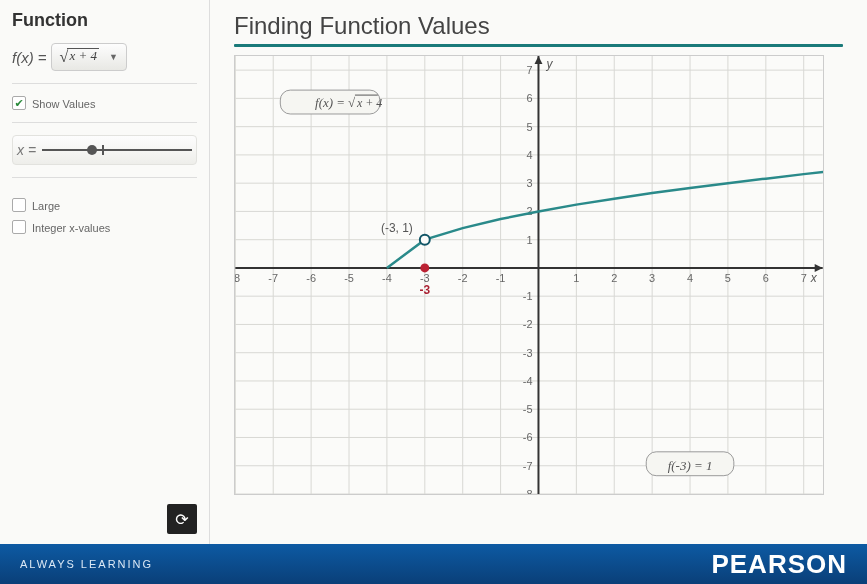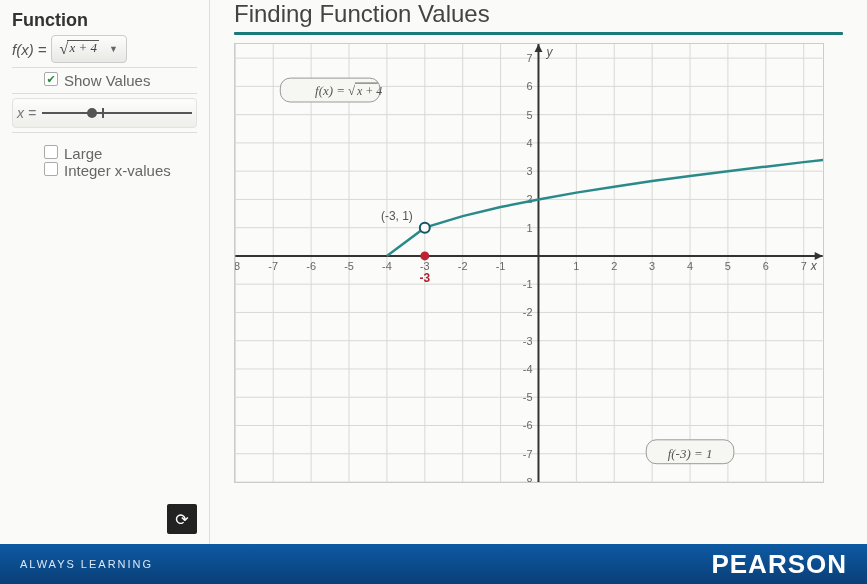--- a/index.html
+++ b/index.html
@@ -16,20 +16,21 @@
     width: 100%;
     height: 544px;
     background: #fafaf8;
   }
   .sidebar {
     width: 210px;
     padding: 10px 12px;
     border-right: 1px solid #ddd;
     display: flex;
     flex-direction: column;
+    gap: 8px;
   }
   .section-title {
     font-size: 18px;
     font-weight: bold;
     color: #333;
     margin-bottom: 4px;
   }
   .func-row {
     display: flex;
     align-items: center;
@@ -55,25 +56,24 @@
     margin-left: 6px;
     font-size: 9px;
     color: #666;
   }
   .sqrt-wrap { display:inline-flex; align-items:flex-start; }
   .sqrt-sym { font-size: 16px; margin-right:-1px;}
   .sqrt-bar { border-top: 1px solid #555; padding: 0 2px; font-style: italic; font-size: 13px; line-height: 14px; }
   hr.sep { border: none; border-top: 1px solid #ddd; margin: 4px 0; }
   .check-row {
     display: flex;
-    align-items: flex-start;
+    align-items: flex-end;
     gap: 6px;
-    font-size: 15px;
+    font-size: 11px;
     color: #666;
-    margin-left: 32px;
   }
   .chk {
     width: 14px; height: 14px;
     border: 1px solid #aaa;
     border-radius: 2px;
     display: flex;
     align-items: center;
     justify-content: center;
     font-size: 11px;
     background: #fff;
@@ -140,21 +140,21 @@
     color: #fff;
     display: flex;
     align-items: center;
     justify-content: center;
     font-size: 16px;
     border-radius: 2px;
     cursor: pointer;
   }
   .main {
     flex: 1;
-    padding: 0 24px;
+    padding: 12px 24px;
     position: relative;
   }
   .main h1 {
     font-size: 24px;
     font-weight: normal;
     color: #444;
     margin-bottom: 4px;
   }
   .title-rule {
     height: 3px;

